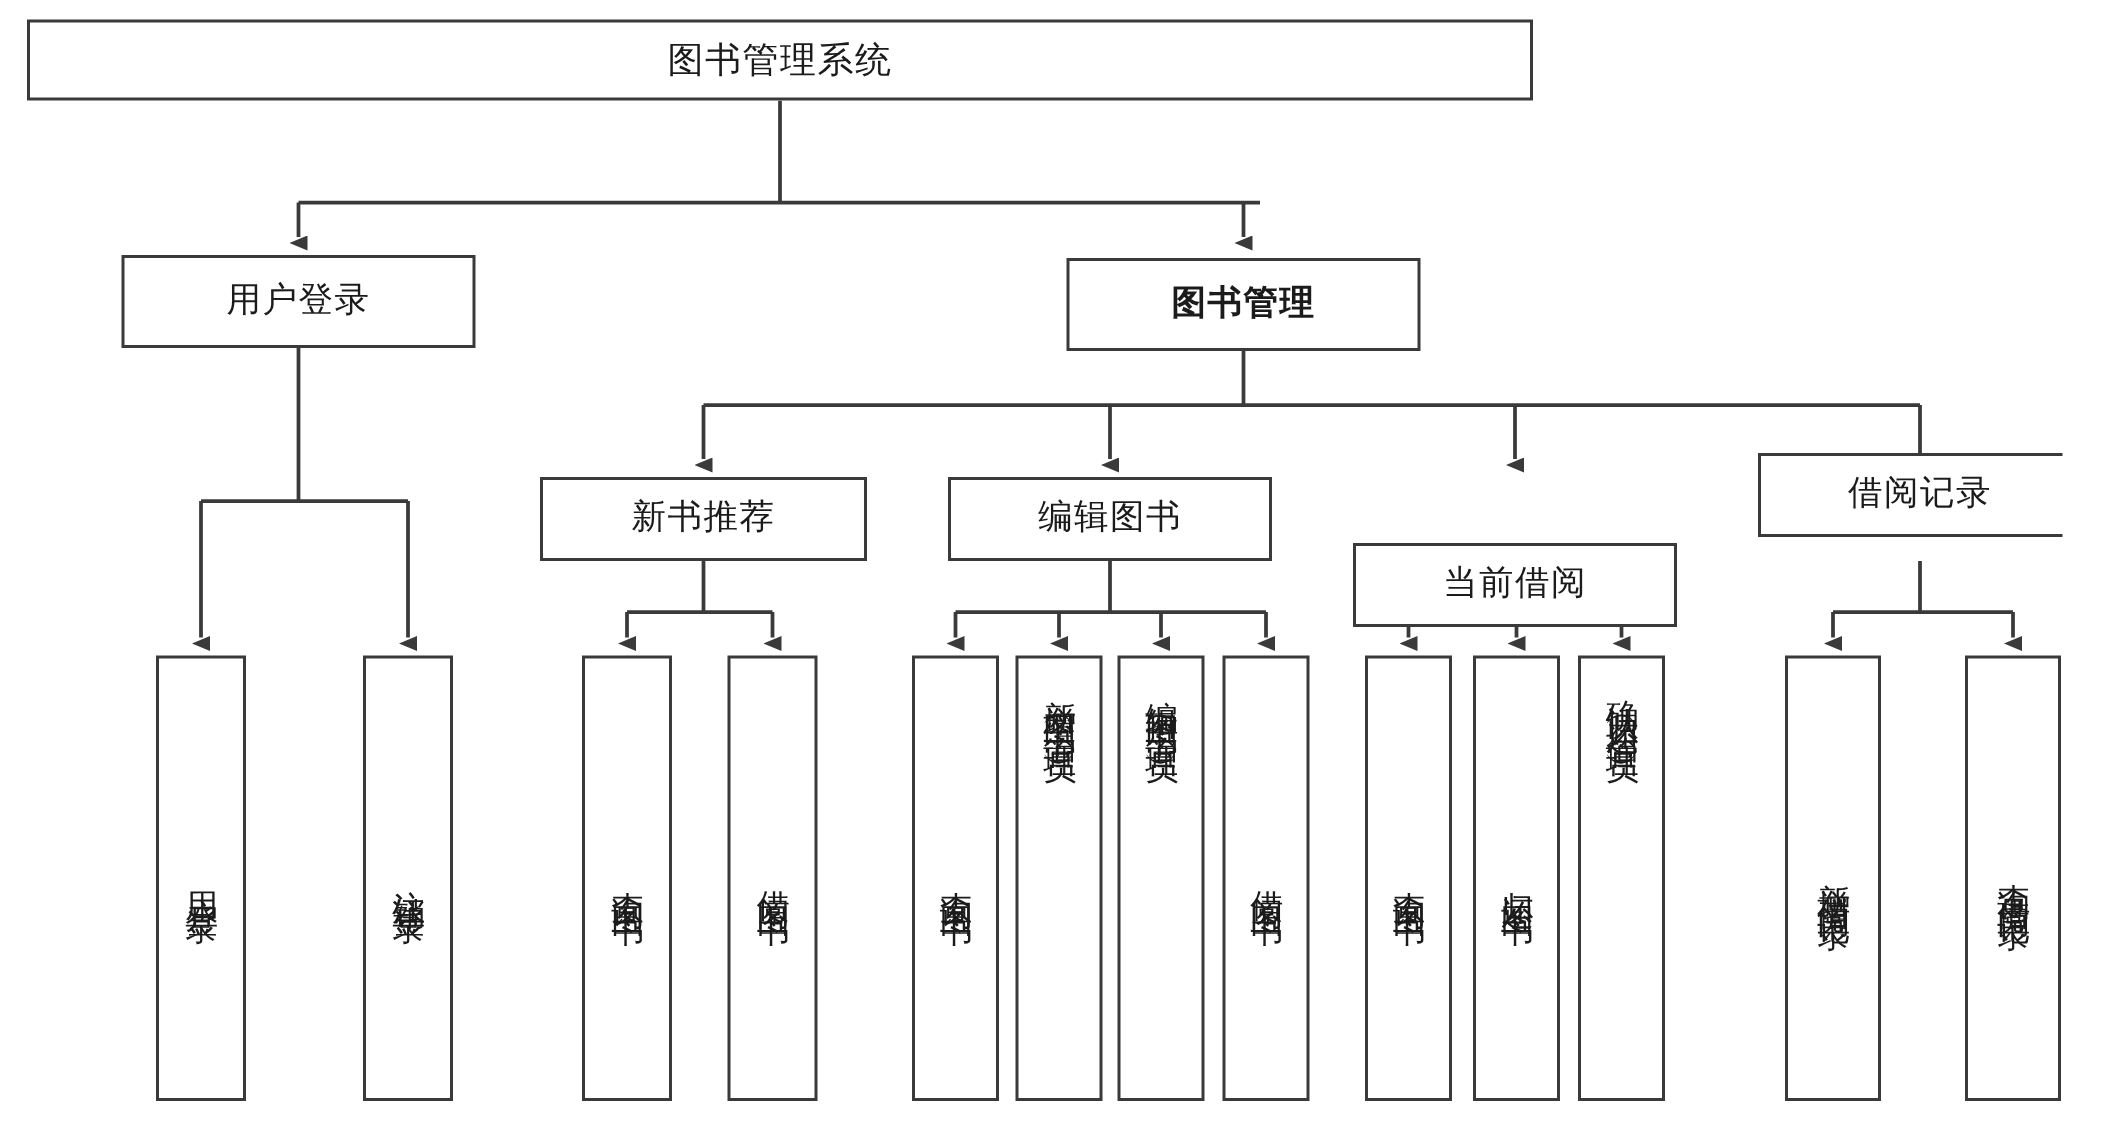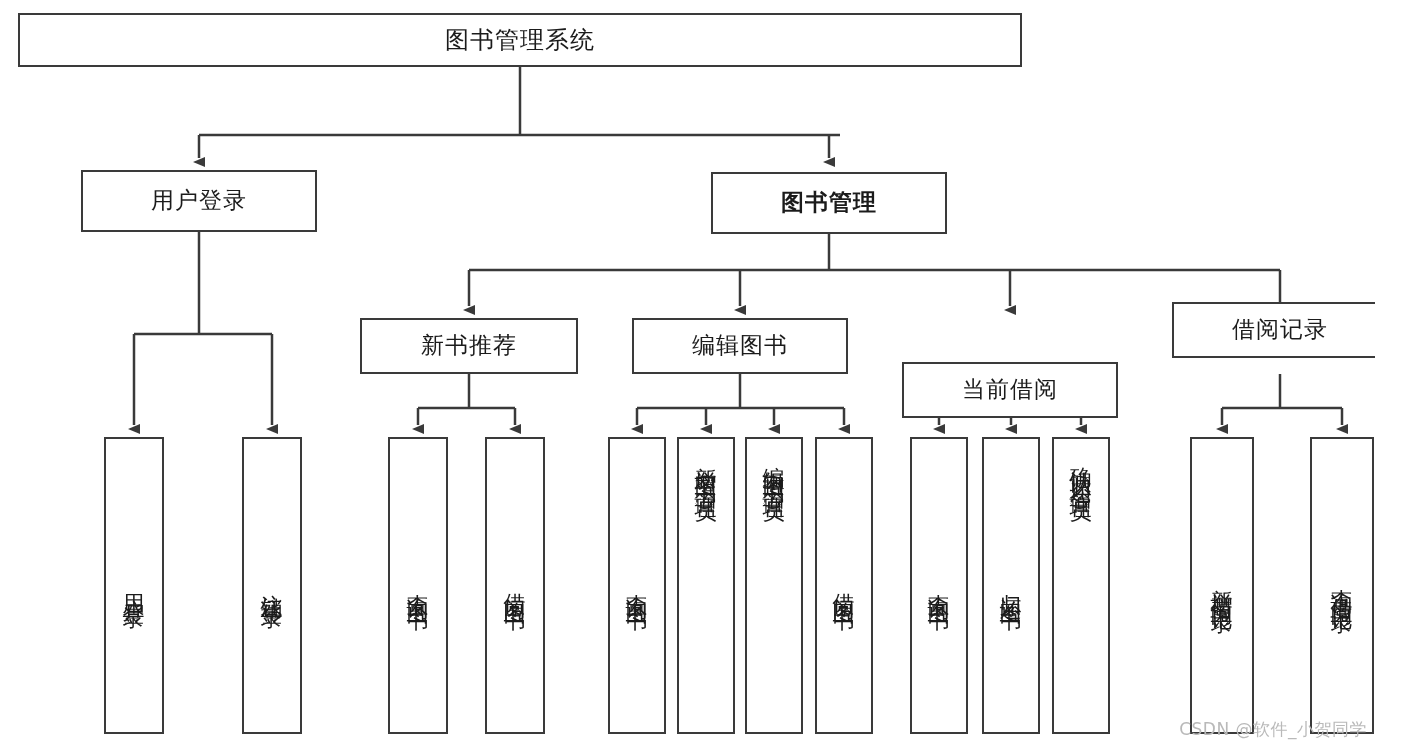--- a/index.html
+++ b/index.html
@@ -174,15 +174,14 @@
     <span class="vtext">确认归还（管理员）</span>
   </div>
 
   <div class="node leaf center-v" style="left:1190px; top:437px; width:64px; height:297px;">
     <span class="vtext">新增借阅记录</span>
   </div>
   <div class="node leaf center-v" style="left:1310px; top:437px; width:64px; height:297px;">
     <span class="vtext">查询借阅记录</span>
   </div>
 
-  <div class="watermark">CSDN @软件_小贺同学</div>
 
 </div>
 
 </body></html>

